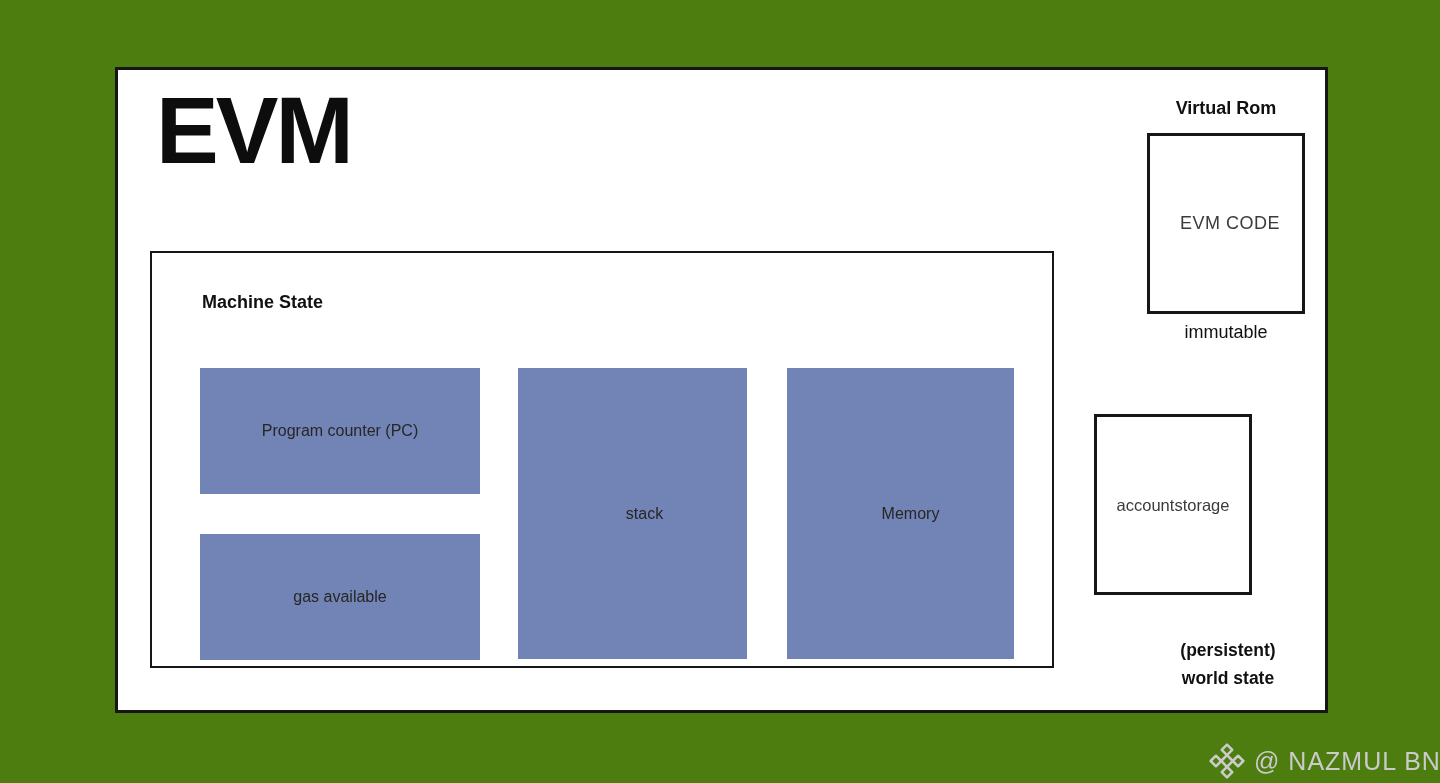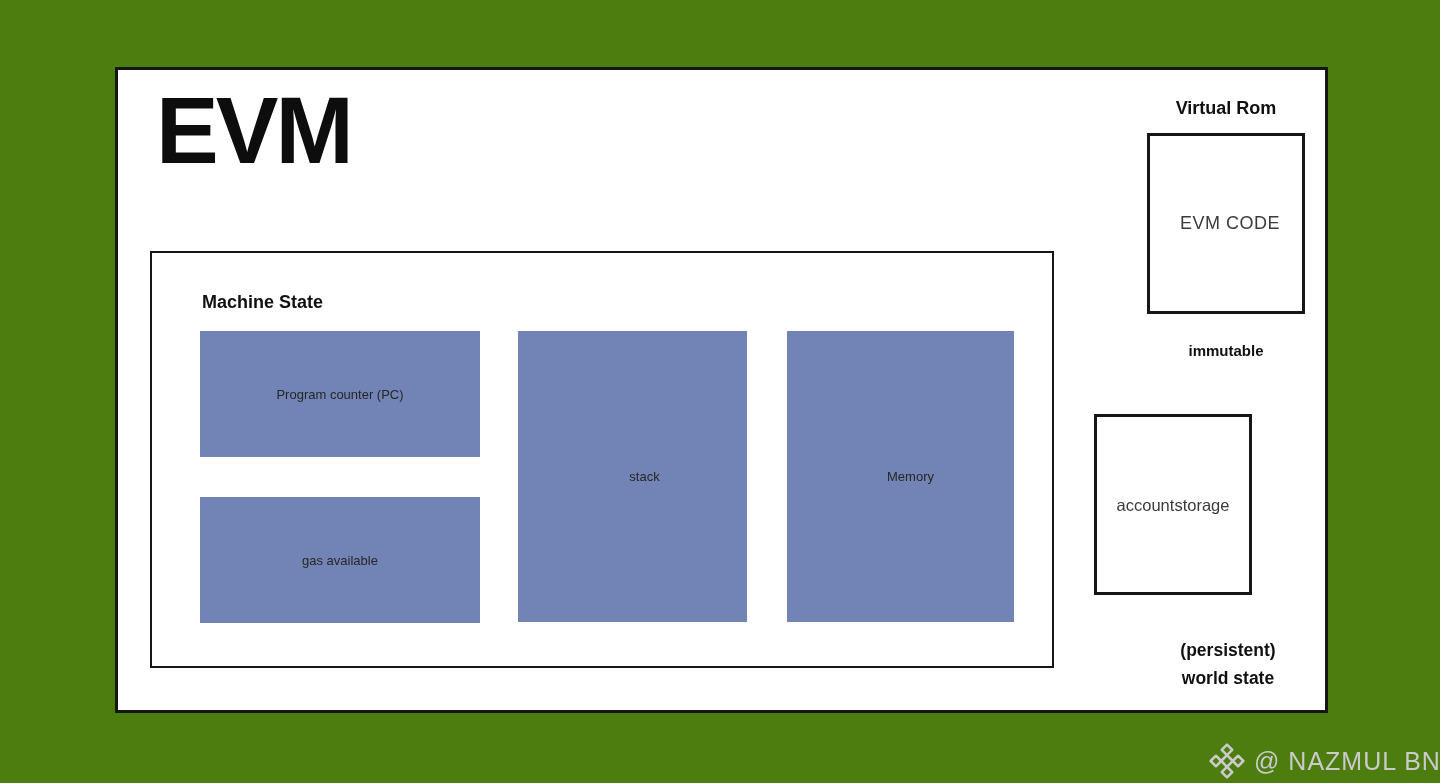--- a/index.html
+++ b/index.html
@@ -50,23 +50,24 @@
     color: #111111;
     margin-top: 24px;
   }
 
   .blue-box {
     position: absolute;
     background: #7284b5;
     display: flex;
     align-items: center;
     justify-content: center;
-    font-size: 13px;
+    font-size: 16px;
     color: #262626;
     text-align: center;
+    margin-top: 37px;
   }
   .pc-box     { left: 48px;  top: 78px;  width: 280px; height: 126px; }
   .gas-box    { left: 48px;  top: 244px; width: 280px; height: 126px; }
   .stack-box  { left: 366px; top: 78px;  width: 229px; height: 291px; padding-left: 24px; }
   .memory-box { left: 635px; top: 78px;  width: 227px; height: 291px; padding-left: 20px; }
 
   
   .vrom-label {
     position: absolute;
     left: 1008px; top: 28px;
@@ -85,25 +86,25 @@
     display: flex;
     align-items: center;
     justify-content: center;
     font-size: 18px;
     letter-spacing: 0.5px;
     color: #3b3b3b;
     padding-left: 8px;
   }
   .immutable-label {
     position: absolute;
-    left: 1008px; top: 272px;
+    left: 1008px; top: 252px;
     width: 200px;
     text-align: center;
-    font-size: 15px;
-    font-weight: 700;
+    font-size: 18px;
+    font-weight: 400;
     color: #111111;
   }
   .account-box {
     position: absolute;
     left: 976px; top: 344px;
     width: 158px; height: 181px;
     border: 3px solid #161616;
     background: #ffffff;
     display: flex;
     align-items: center;

